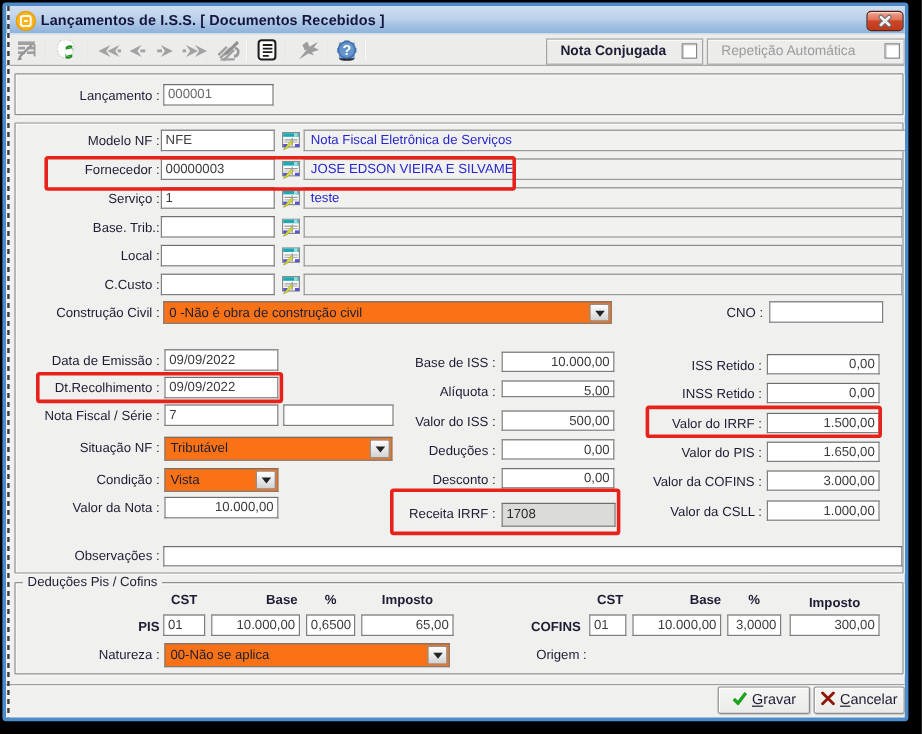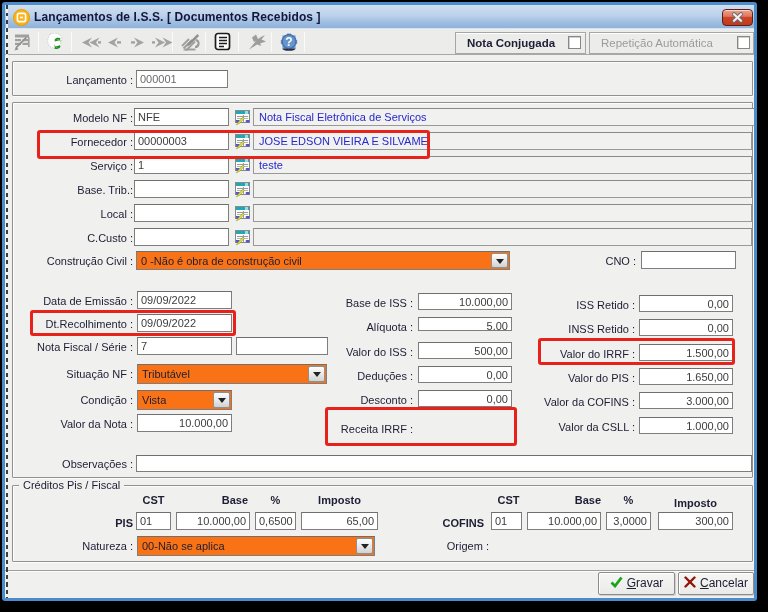--- a/index.html
+++ b/index.html
@@ -160,21 +160,21 @@
 <div class="cpanel" style="left:450px;width:131px"></div>
 <div class="blbl" style="left:462px;top:8px;position:absolute;font-size:11.5px">Nota Conjugada</div>
 <div class="cbx" style="left:563px;top:7px"></div>
 <div class="cpanel" style="left:584px;width:165px"></div>
 <div class="glbl" style="left:596px;top:8px;position:absolute;font-size:11.5px">Repetição Automática</div>
 <div class="cbx" style="left:732px;top:7px"></div>
 </div>
 <div class="panel" style="left:7px;top:56px;width:741px;height:35px"></div>
 <div class="panel" style="left:7px;top:97px;width:741px;height:376px"></div>
 <div class="panel" style="left:7px;top:480px;width:741px;height:77px"></div>
-<div class="gblabel" style="left:14px;top:474px">Créditos Pis / Fiscal</div>
+<div class="gblabel" style="left:14px;top:474px">Deduções Pis / Cofins</div>
 <div id="bsep"></div>
 <div id="dash"></div>
 <div class="lbl" style="right:621px;top:69px">Lançamento :</div>
 <div class="inp" style="left:131px;top:65px;width:92px;height:18px;color:#6a6a6a">000001</div>
 <div class="lbl" style="right:621px;top:107px">Modelo NF :</div>
 <div class="inp" style="left:129px;top:103px;width:95px;height:18px;">NFE</div>
 <div class="ico" style="left:230px;top:105px"><svg width="16" height="16" viewBox="0 0 16 16">
 <rect x="0.5" y="0.5" width="14" height="12" fill="#fbfbfb" stroke="#8a8a8a"></rect>
 <rect x="1" y="1" width="13" height="3" fill="#1fa8b4"></rect>
 <rect x="10" y="1" width="3" height="3" fill="#9adbe0"></rect>
@@ -292,20 +292,21 @@
 <div class="inp" style="left:413px;top:288px;width:94px;height:17px;text-align:right">10.000,00</div>
 <div class="lbl" style="right:341px;top:316px">Alíquota :</div>
 <div class="inp" style="left:413px;top:312px;width:94px;height:14px;text-align:right">5,00</div>
 <div class="lbl" style="right:341px;top:341px">Valor do ISS :</div>
 <div class="inp" style="left:413px;top:337px;width:94px;height:17px;text-align:right">500,00</div>
 <div class="lbl" style="right:341px;top:365px">Deduções :</div>
 <div class="inp" style="left:413px;top:361px;width:94px;height:17px;text-align:right">0,00</div>
 <div class="lbl" style="right:341px;top:389px">Desconto :</div>
 <div class="inp" style="left:413px;top:385px;width:94px;height:17px;text-align:right">0,00</div>
 <div class="lbl" style="right:341px;top:418px">Receita IRRF :</div>
+<div class="inp" style="left:413px;top:414px;width:95px;height:20px;background:#dbdbda;color:#2b2b2b;line-height:18px">1708</div>
 <div class="lbl" style="right:119px;top:294px">ISS Retido :</div>
 <div class="inp" style="left:634px;top:290px;width:94px;height:17px;text-align:right">0,00</div>
 <div class="lbl" style="right:119px;top:318px">INSS Retido :</div>
 <div class="inp" style="left:634px;top:314px;width:94px;height:17px;text-align:right">0,00</div>
 <div class="lbl" style="right:119px;top:343px">Valor do IRRF :</div>
 <div class="inp" style="left:634px;top:339px;width:94px;height:17px;text-align:right">1.500,00</div>
 <div class="lbl" style="right:119px;top:367px">Valor do PIS :</div>
 <div class="inp" style="left:634px;top:363px;width:94px;height:17px;text-align:right">1.650,00</div>
 <div class="lbl" style="right:119px;top:391px">Valor da COFINS :</div>
 <div class="inp" style="left:634px;top:387px;width:94px;height:17px;text-align:right">3.000,00</div>

